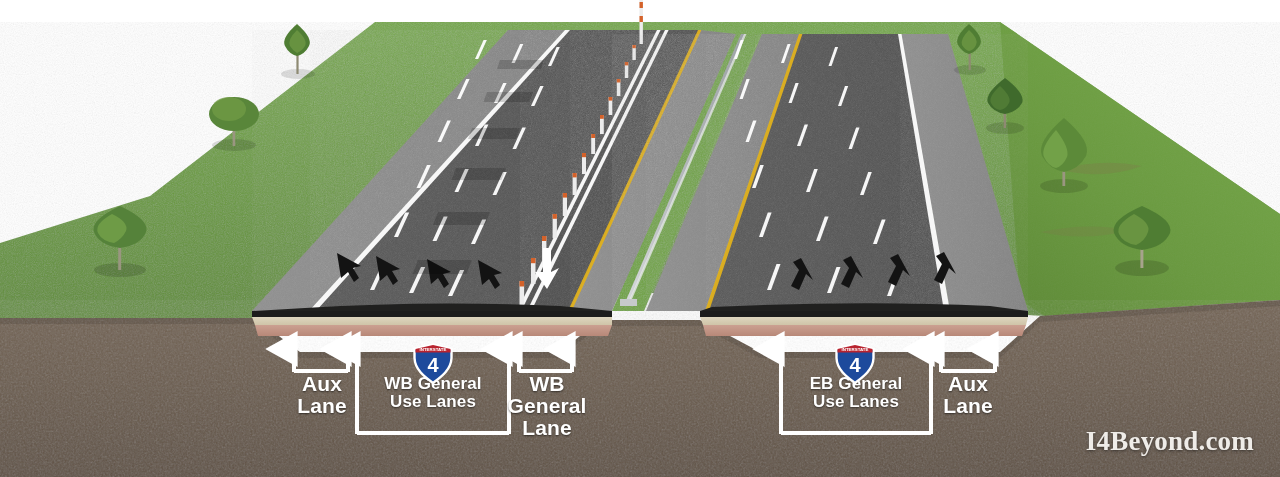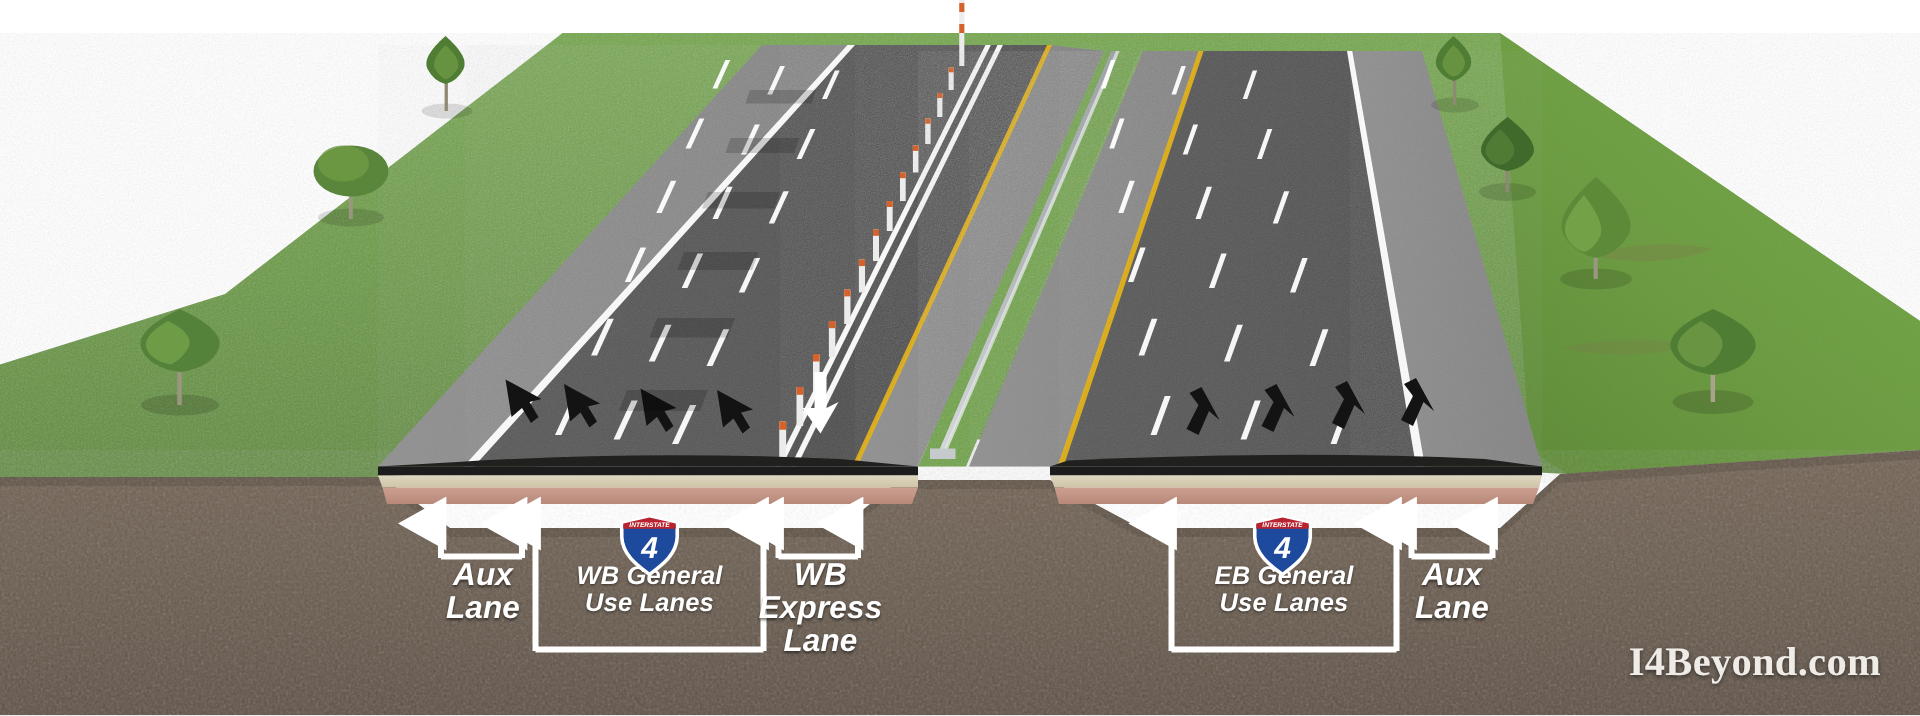--- a/index.html
+++ b/index.html
@@ -17,21 +17,20 @@
   }
   #scene{position:absolute;inset:0;}
   .svg-layer{position:absolute;left:0;top:0;width:1280px;height:477px;}
 
   
   #callouts{
     position:absolute;
     left:0;top:0;
     width:1280px;height:477px;
     pointer-events:none;
-    font-style:italic;
   }
   .callout{
     position:absolute;
     pointer-events:auto;
     color:#ffffff;
     text-align:center;
     line-height:1.05;
     font-weight:bold;
     letter-spacing:.1px;
     text-shadow:0 1px 2px rgba(0,0,0,.55);
@@ -482,21 +481,21 @@
       <svg viewBox="0 0 42 46" width="42" height="46">
         <path d="M21 45 C 13 39, 3 32, 2.5 20 L 2.5 11 L 21 6.5 L 39.5 11 L 39.5 20 C 39 32, 29 39, 21 45 Z" fill="#1d4a9c" stroke="#ffffff" stroke-width="2.4"></path>
         <path d="M3.5 11 L 21 7 L 38.5 11 L 38.5 14.5 L 3.5 14.5 Z" fill="#b8232f"></path>
         <text x="21" y="13" text-anchor="middle" font-family="Liberation Sans, sans-serif" font-size="4.4" font-weight="bold" fill="#ffffff">INTERSTATE</text>
         <text x="21" y="34" text-anchor="middle" font-family="Liberation Sans, sans-serif" font-size="20" font-weight="bold" fill="#ffffff">4</text>
       </svg>
     </div>
 
     <div class="callout narrow" style="left:505px;top:373px;width:84px;">
       <span class="ctext">WB
-Express
+General
 Lane</span>
     </div>
 
     <div class="callout" style="left:781px;top:375px;width:150px;">
       <span class="ctext">EB General
 Use Lanes</span>
     </div>
     <div class="shield" style="left:834px;top:338px;">
       <svg viewBox="0 0 42 46" width="42" height="46">
         <path d="M21 45 C 13 39, 3 32, 2.5 20 L 2.5 11 L 21 6.5 L 39.5 11 L 39.5 20 C 39 32, 29 39, 21 45 Z" fill="#1d4a9c" stroke="#ffffff" stroke-width="2.4"></path>

